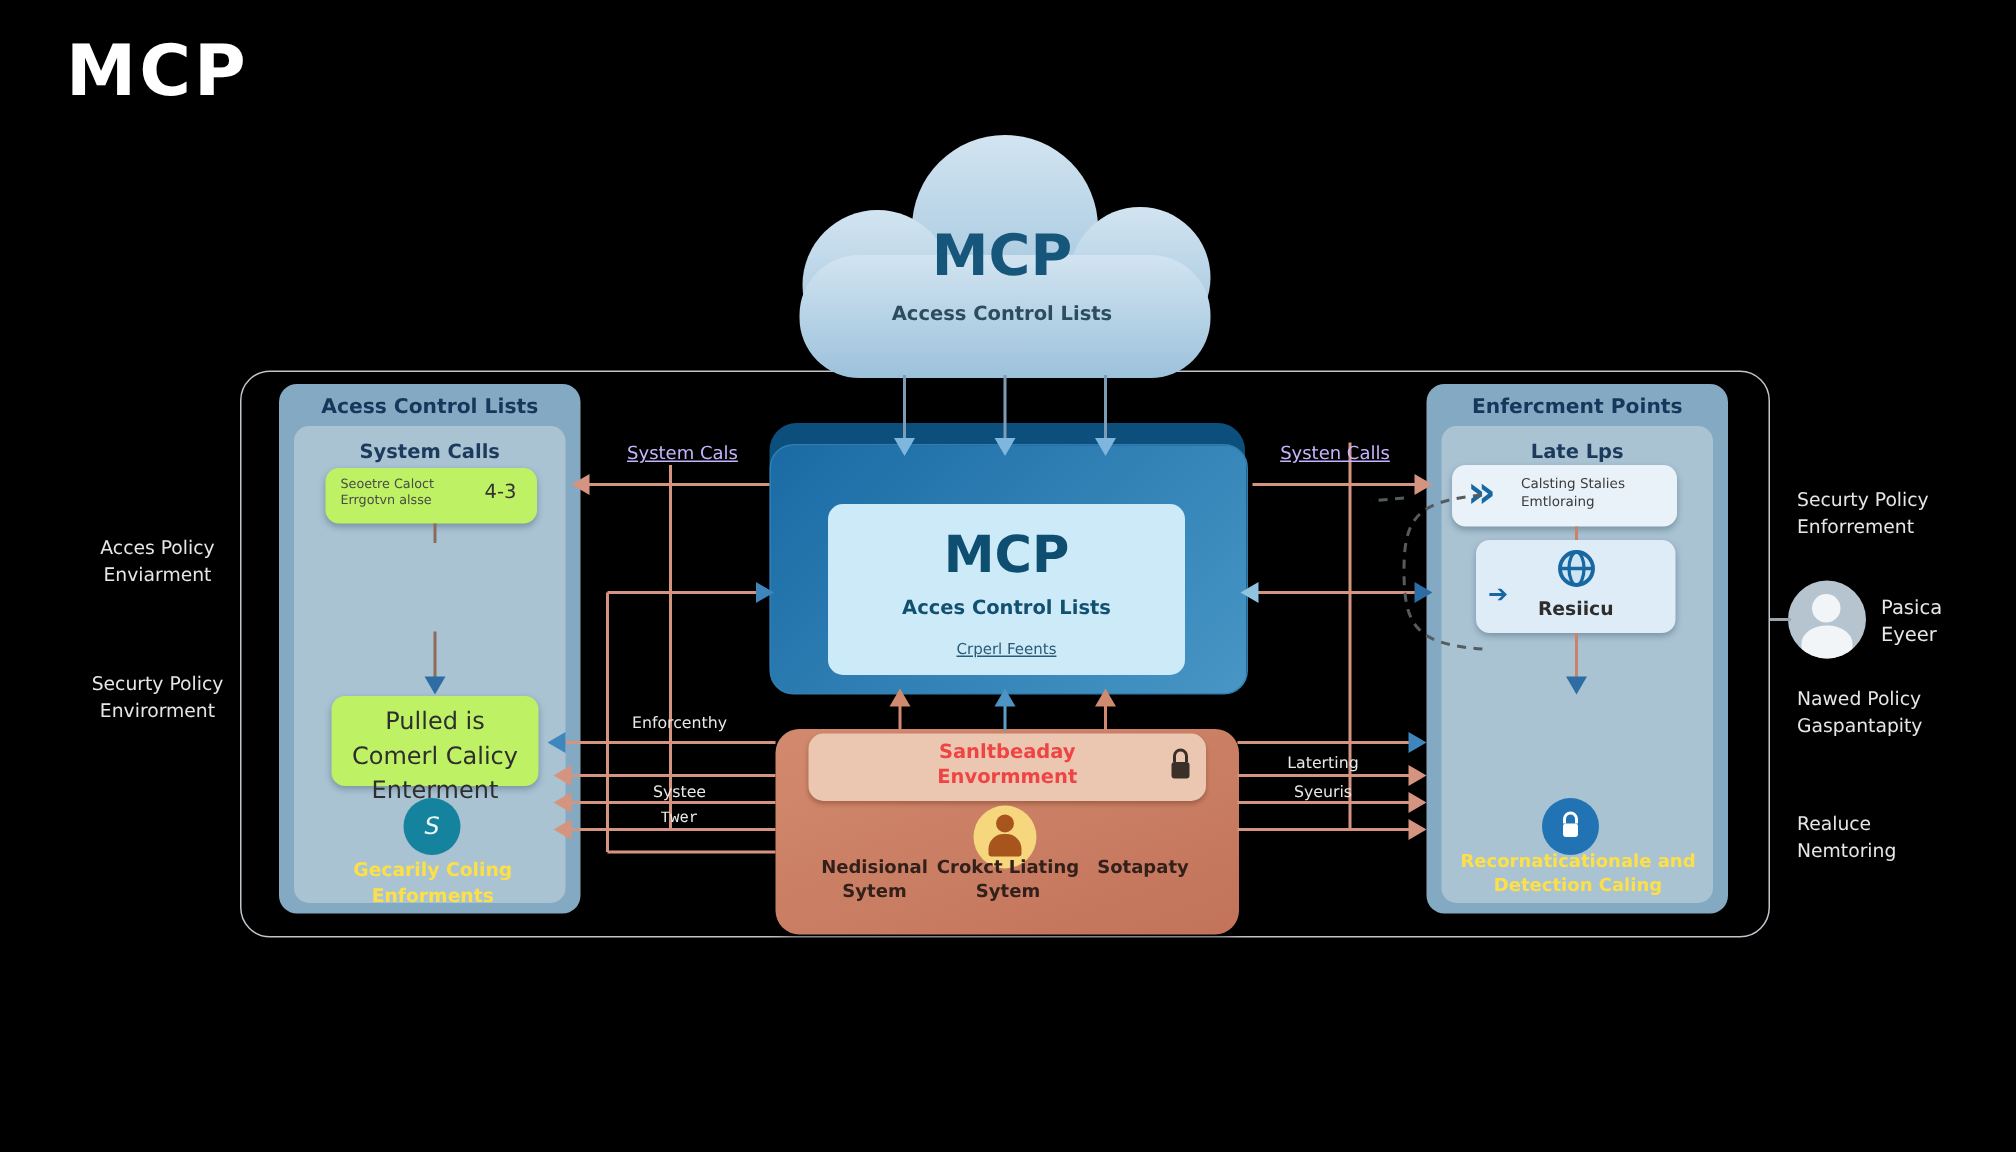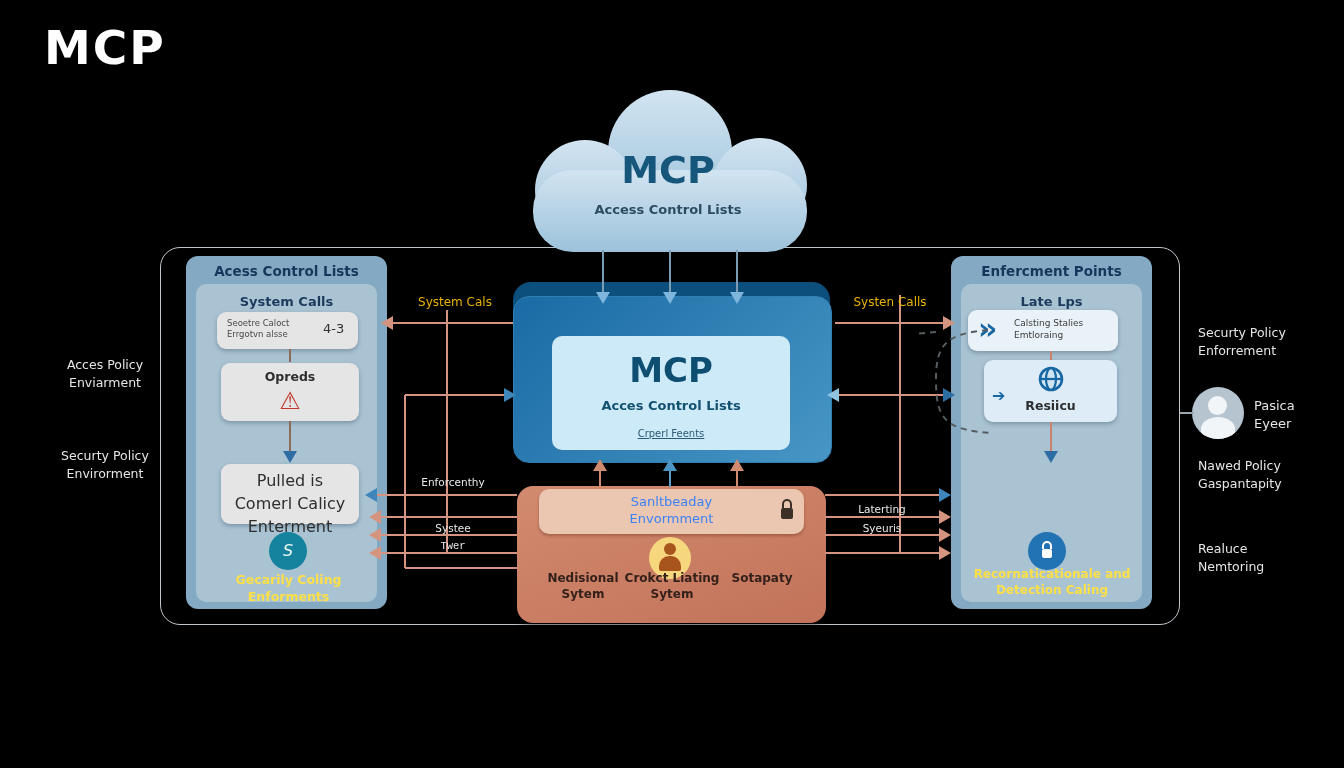--- a/index.html
+++ b/index.html
@@ -8,49 +8,49 @@
   .abs{position:absolute;}
   .ctr{text-align:center;}
   .page-title{left:44px;top:20px;font-size:47px;font-weight:600;color:#fff;letter-spacing:2px;z-index:5;}
   .outer-border{left:160px;top:247px;width:1018px;height:376px;border:1.5px solid #bfc6cc;
                 border-radius:20px;z-index:1;}
   
   .panel{background:#84a9c2;border-radius:12px;z-index:2;box-shadow:0 3px 8px rgba(0,0,0,.5);}
   .panel-inner{background:#a9c3d3;border-radius:10px;z-index:2;}
   .panel-header{font-size:13.5px;font-weight:bold;color:#16365c;z-index:3;}
   .sec-label{font-size:13px;font-weight:600;color:#1b3a5c;z-index:3;}
-  .wbox{background:#e5e5e5;border-radius:9px;z-index:3;box-shadow:0 2px 4px rgba(40,60,80,.35);}
+  .wbox{background:#bef264;border-radius:9px;z-index:3;box-shadow:0 2px 4px rgba(40,60,80,.35);}
   .tiny{font-size:8.5px;color:#4a4a48;line-height:1.3;}
   .boxlabel{font-size:12.5px;color:#2e2e2e;font-weight:600;}
   .footer-label{font-size:12.5px;font-weight:600;color:#fde047;line-height:1.35;z-index:3;}
   
   .center-outer{left:513px;top:282px;width:317px;height:179px;background:#0d4f7c;border-radius:18px;z-index:3;}
   .center-main{left:513px;top:296px;width:317px;height:165px;border-radius:16px;z-index:3;
                background:linear-gradient(135deg,#1a6ba5,#4796c5);border:1px solid #2f7fb0;}
   .center-inner{left:552px;top:336px;width:238px;height:114px;background:#cdeaf8;border-radius:10px;z-index:3;}
   .center-title{left:552px;top:350px;width:238px;font-size:34px;font-weight:800;color:#0d4e71;z-index:4;}
   .center-sub{left:552px;top:398px;width:238px;font-size:13px;font-weight:600;color:#12506f;z-index:4;}
   .center-cap{left:552px;top:428px;width:238px;font-size:10px;color:#2a5a74;z-index:4;text-decoration:underline;}
   
   .orange{left:517px;top:486px;width:309px;height:137px;border-radius:16px;z-index:3;
           background:linear-gradient(160deg,#d28a6e,#c2735a);box-shadow:0 3px 8px rgba(0,0,0,.5);}
   .orange-header{left:539px;top:489px;width:265px;height:45px;background:#ebc7b1;border-radius:10px;z-index:4;
                  box-shadow:0 2px 3px rgba(90,40,20,.35);}
-  .orange-header-text{left:539px;top:494px;width:265px;font-size:13px;font-weight:400;color:#3b82f6;line-height:1.3;z-index:5;}
+  .orange-header-text{left:539px;top:494px;width:265px;font-size:13px;font-weight:700;color:#ef4444;line-height:1.3;z-index:5;}
   .orange-item{font-size:12px;font-weight:600;color:#33201a;line-height:1.3;z-index:5;}
   .person-circle{left:649px;top:537px;width:42px;height:42px;background:#f6d77d;border-radius:50%;z-index:5;}
   .teal-circle{left:269px;top:532px;width:38px;height:38px;background:#15829e;border-radius:50%;z-index:3;
                color:#eaf8f5;font-size:16px;font-style:italic;line-height:38px;text-align:center;}
   .blue-circle{left:1028px;top:532px;width:38px;height:38px;background:#2173b4;border-radius:50%;z-index:3;}
   
   .out-label{font-size:12.5px;color:#e6e6e6;line-height:1.4;z-index:4;}
   .avatar{left:1192px;top:387px;width:52px;height:52px;background:#b6c4d0;border-radius:50%;z-index:4;overflow:hidden;}
   .avatar .head{position:absolute;left:16px;top:9px;width:19px;height:19px;background:#f2f5f8;border-radius:50%;}
   .avatar .body{position:absolute;left:9px;top:30px;width:34px;height:24px;background:#f2f5f8;border-radius:50% 50% 0 0;}
-  .conn-label{font-size:12px;color:#eab308;z-index:7;}
+  .conn-label{font-size:12px;color:#c4b5fd;z-index:7;text-decoration:underline;}
   .flow-label{font-size:10.5px;color:#e9e9e9;z-index:7;}
   svg.connectors{position:absolute;left:0;top:0;z-index:6;pointer-events:none;}
   svg.cloud{position:absolute;left:505px;top:82px;z-index:4;}
   .cloud-title{left:568px;top:148px;width:200px;font-size:38px;font-weight:700;color:#15567a;z-index:5;}
   .cloud-sub{left:568px;top:202px;width:200px;font-size:13px;font-weight:600;color:#2c4c60;z-index:5;}
   .warn{font-size:24px;color:#c0392b;line-height:1;}
   .chev{font-size:30px;font-weight:bold;color:#1767a3;line-height:1;}
   .arrow-glyph{font-size:16px;font-weight:bold;color:#1767a3;z-index:4;}
 </style>
 </head>
@@ -83,24 +83,20 @@
   <div class="abs ctr sec-label" style="left:196px;top:294px;width:181px;">System Calls</div>
 
   <div class="abs wbox" style="left:217px;top:312px;width:141px;height:37px;">
     <div class="abs tiny" style="left:10px;top:6px;width:96px;">
       <div>Seoetre Caloct</div>
       <div>Errgotvn alsse</div>
     </div>
     <div class="abs" style="left:106px;top:9px;font-size:13px;color:#333;">4-3</div>
   </div>
 
-  <div class="abs wbox" style="left:221px;top:363px;width:138px;height:58px;">
-    <div class="abs ctr boxlabel" style="left:0;top:6px;width:138px;">Opreds</div>
-    <div class="abs ctr warn" style="left:0;top:26px;width:138px;">⚠</div>
-  </div>
 
   <div class="abs wbox" style="left:221px;top:464px;width:138px;height:60px;">
     <div class="abs ctr" style="left:0;top:5px;width:138px;font-size:16px;color:#2e2e2e;line-height:1.45;">
       <div>Pulled is</div>
       <div>Comerl Calicy</div>
       <div>Enterment</div>
     </div>
   </div>
 
   <div class="abs teal-circle">S</div>

